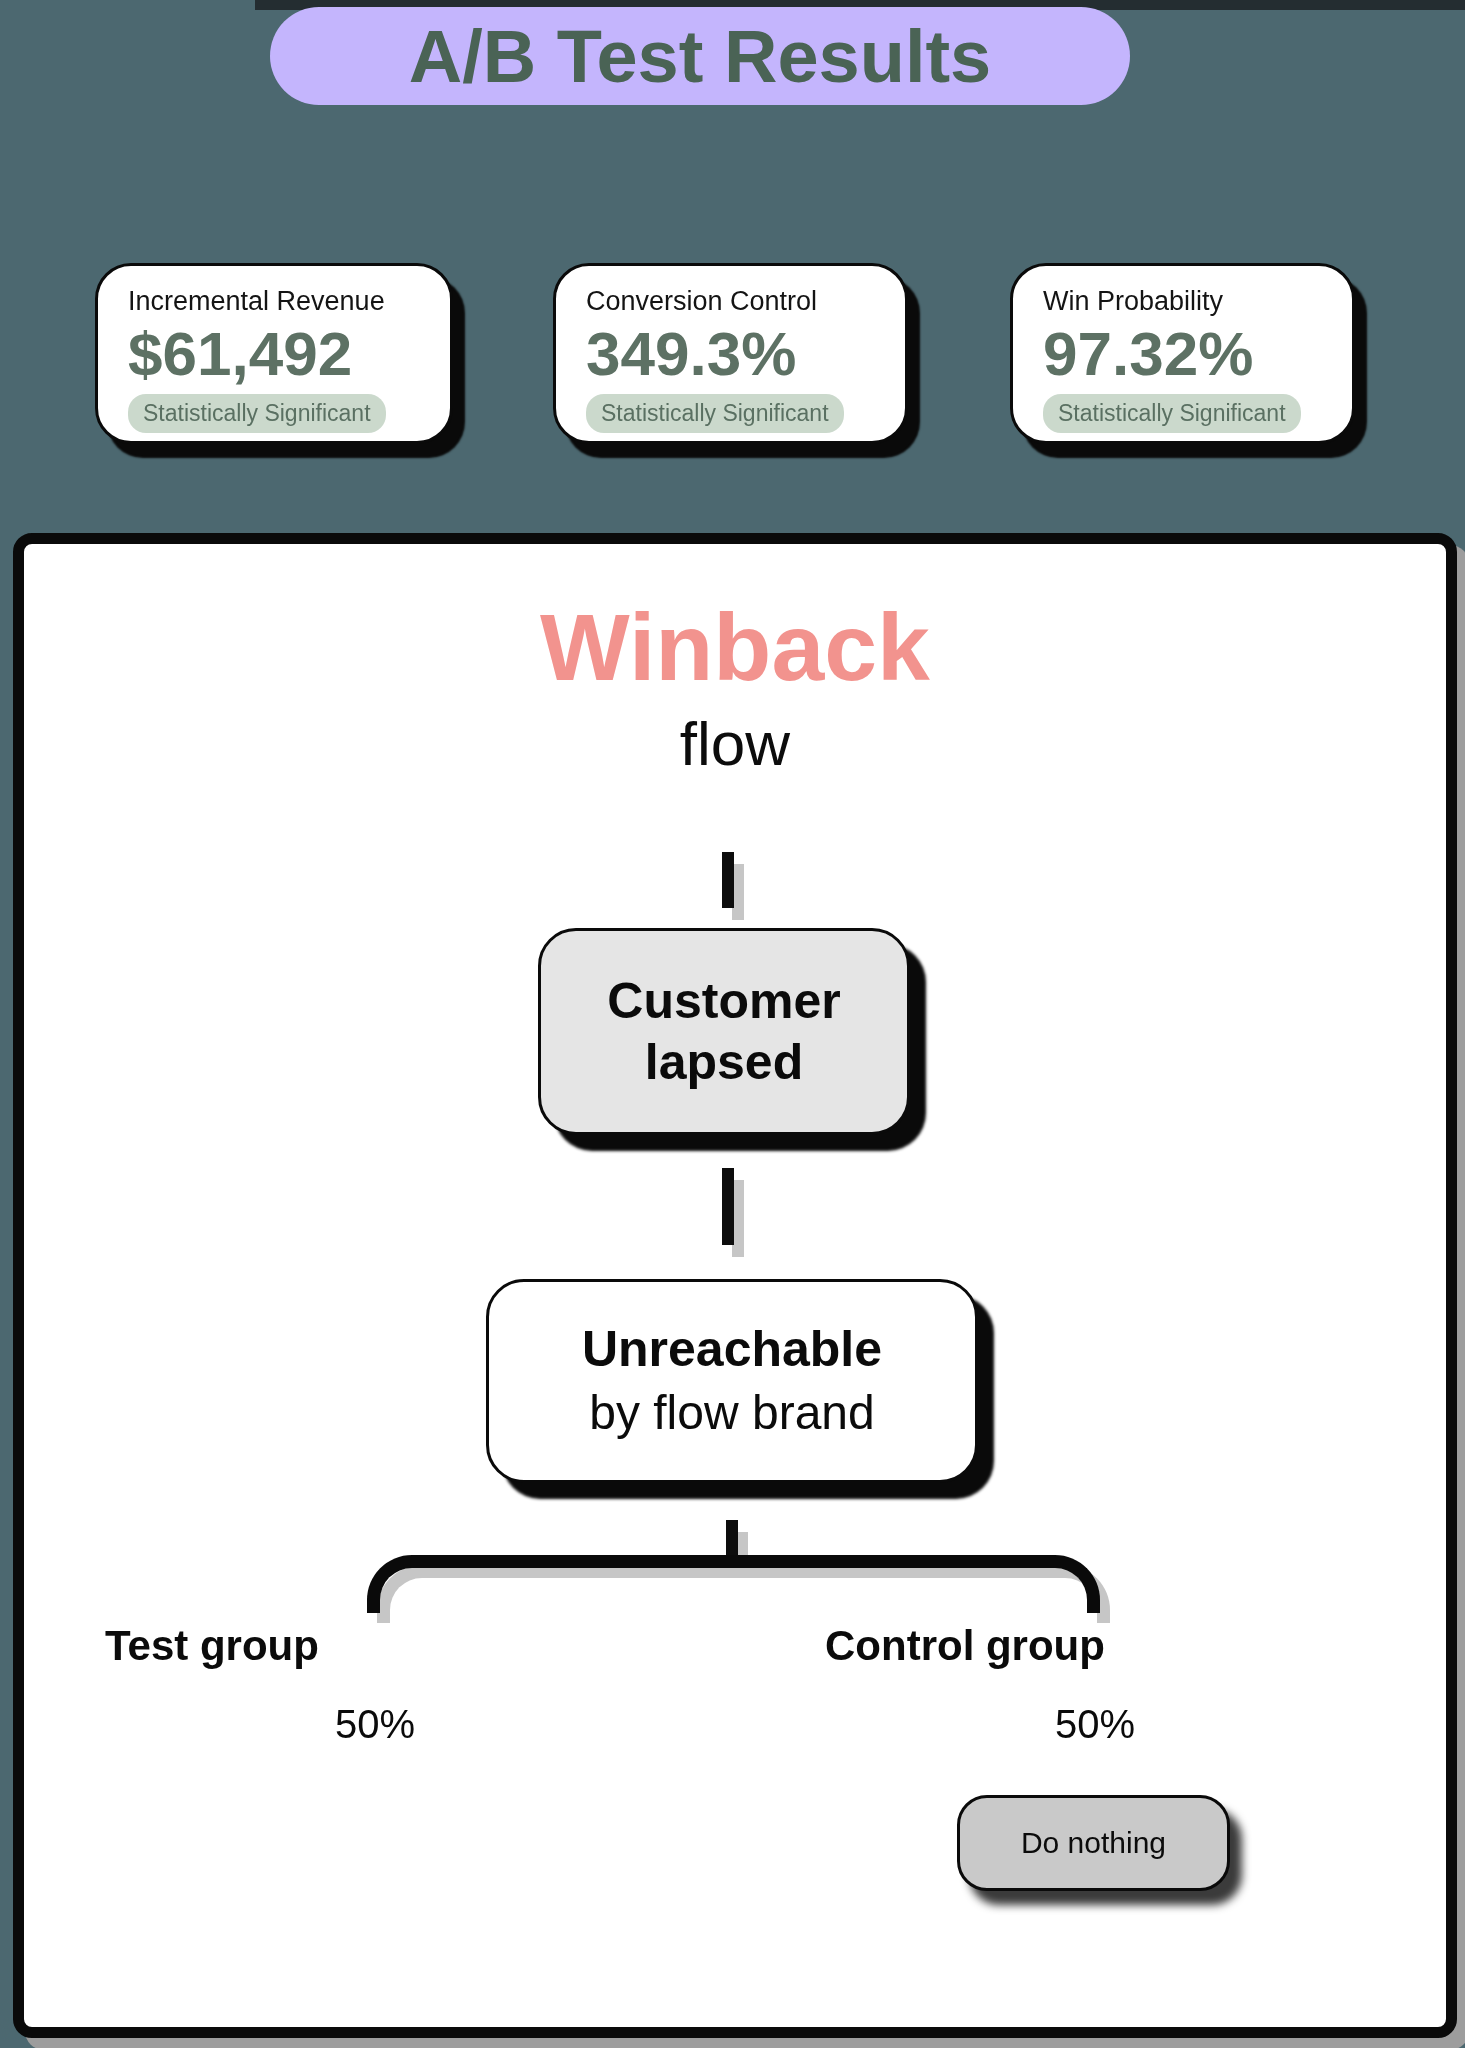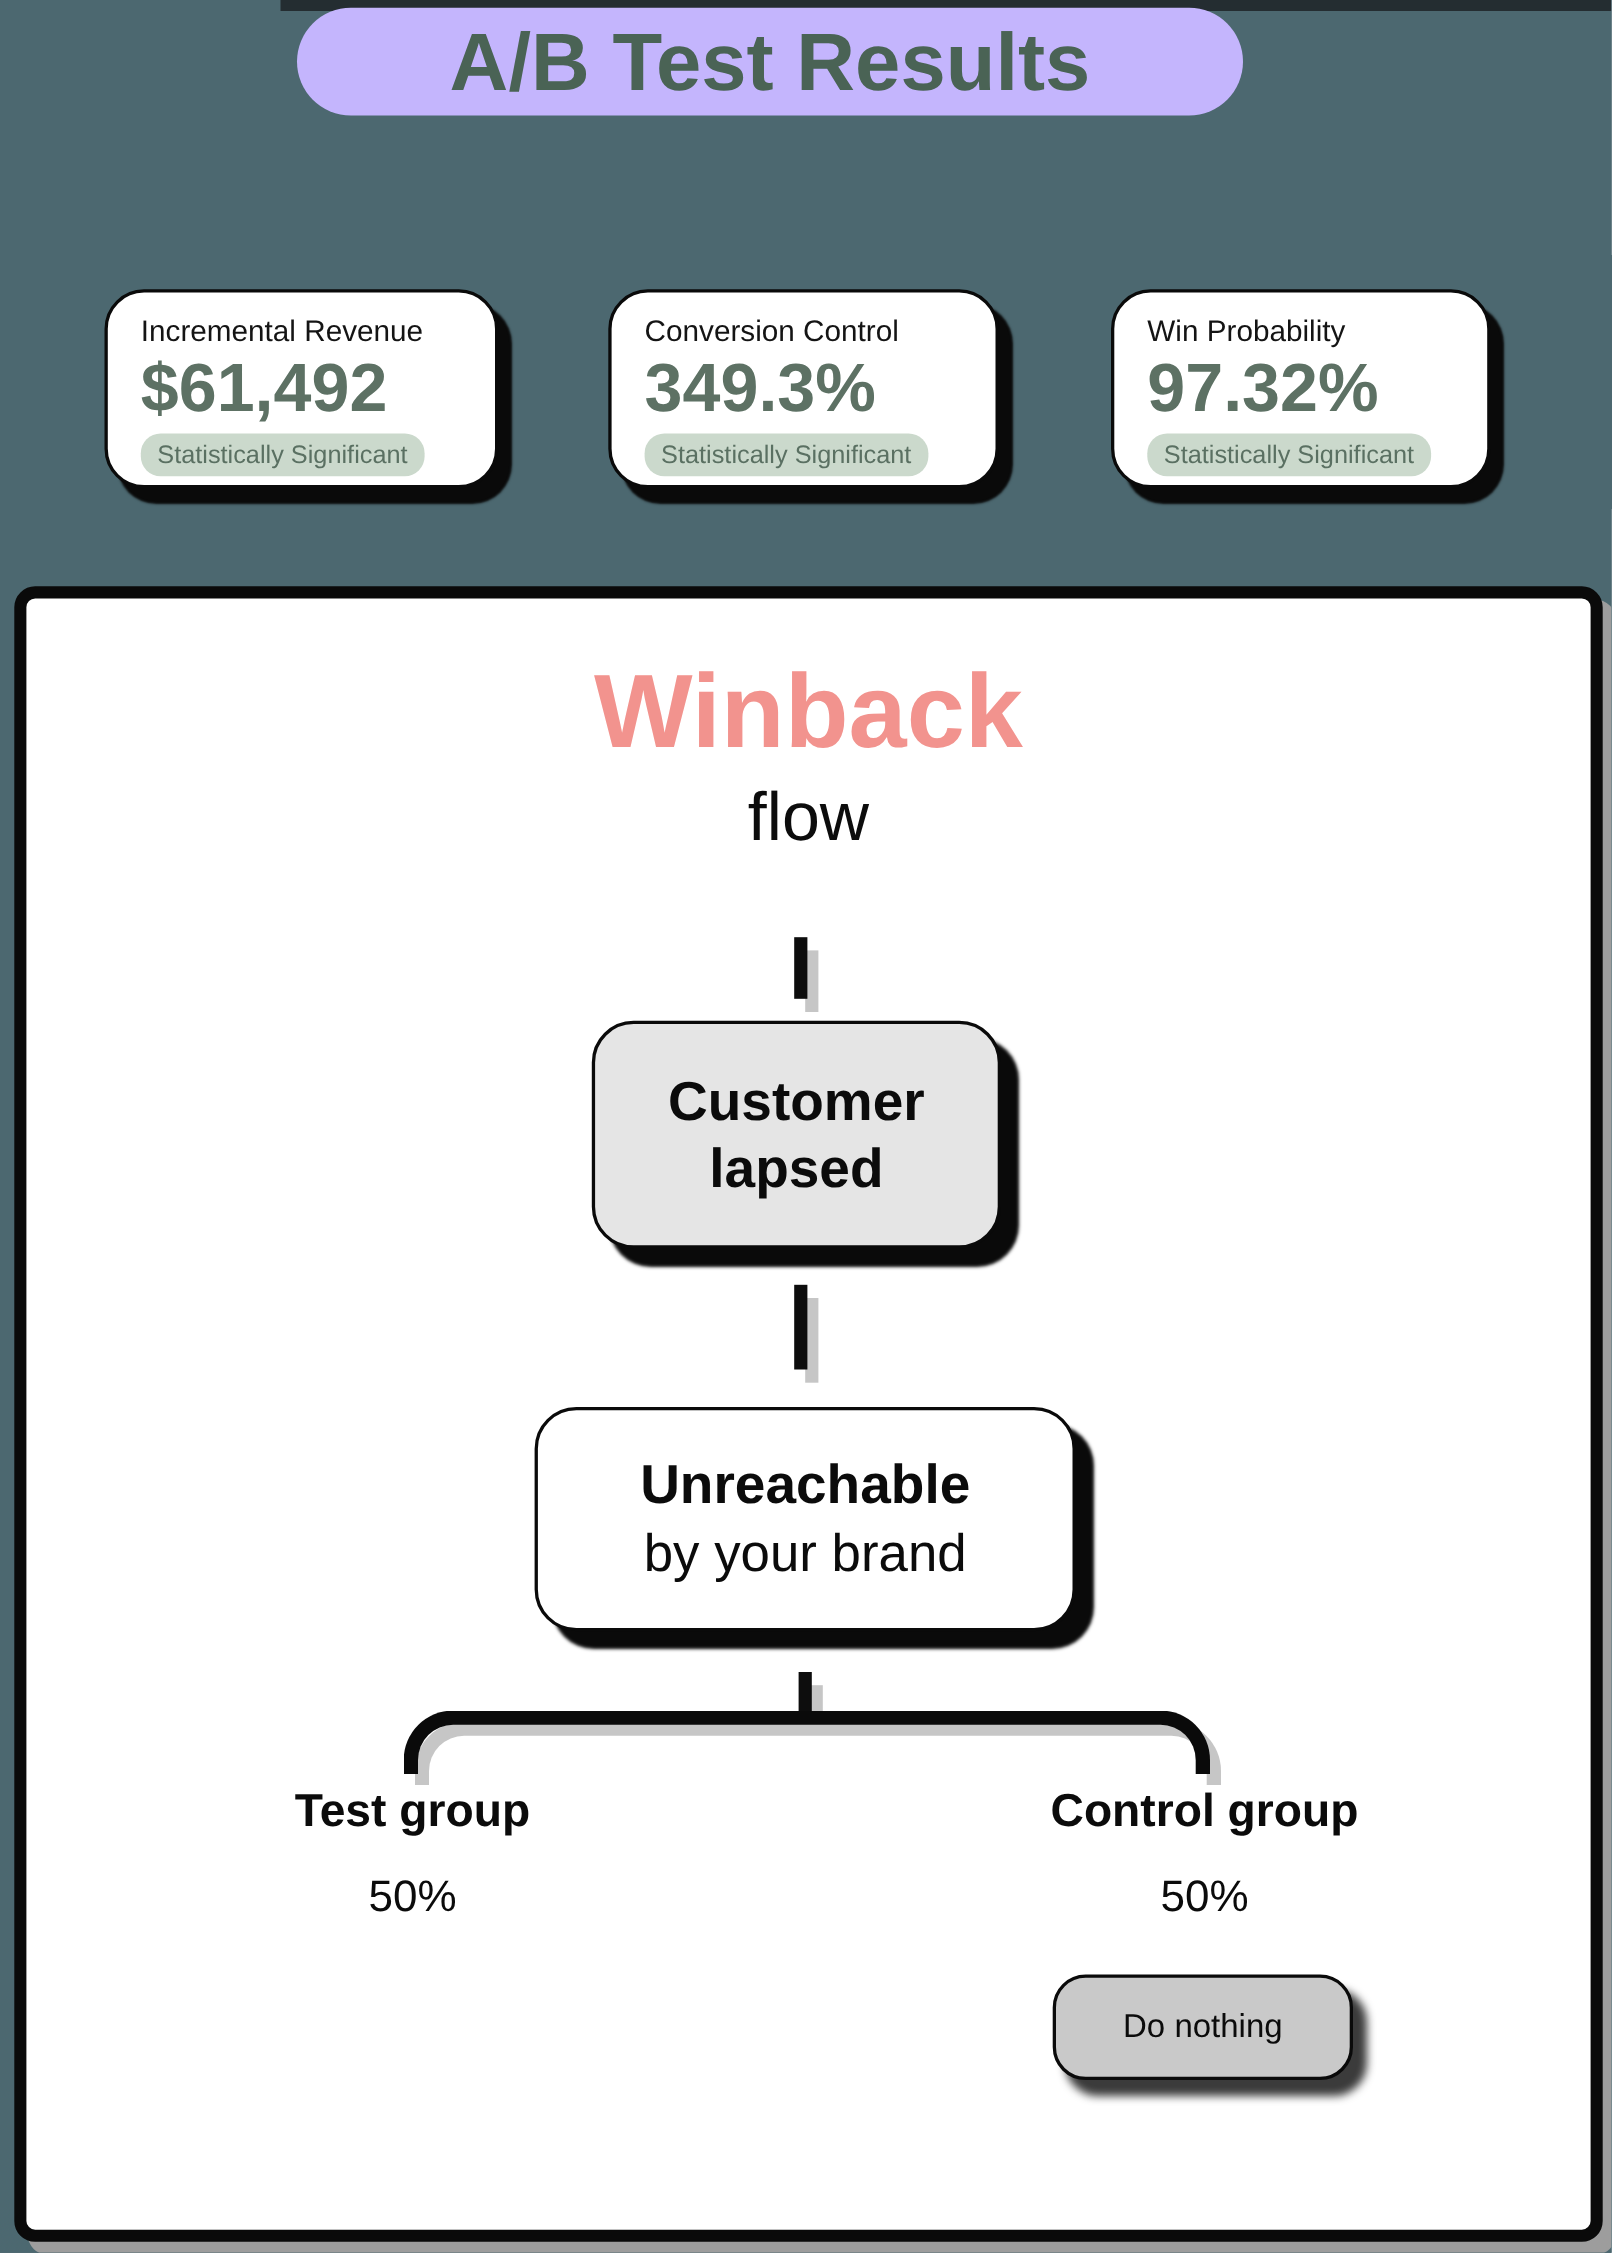--- a/index.html
+++ b/index.html
@@ -70,21 +70,21 @@
 
   
   .bracket,.bracket-echo{
     position:absolute;width:733px;height:58px;box-sizing:border-box;
     border:13px solid #0a0a0a;border-bottom:none;border-radius:45px 45px 0 0;
   }
   .bracket{left:343px;top:1011px;}
   .bracket-echo{left:353px;top:1021px;border-color:#c6c6c6;}
 
   
-  .branch-label{position:absolute;top:1078px;width:540px;text-align:center;
+  .branch-label{position:absolute;top:1078px;width:540px;text-align:left;
     font-size:42px;font-weight:700;color:#0b0b0b;}
   .branch-split{position:absolute;top:1158px;width:540px;text-align:center;
     font-size:40px;font-weight:400;color:#0b0b0b;}
   .left-col{left:81px;} .right-col{left:801px;}
 
   
   .action-send{
     position:absolute;left:74px;top:1221px;width:550px;height:163px;background:#9db3a7;
     border:4px solid #0a0a0a;border-radius:34px;box-sizing:border-box;
     display:flex;align-items:center;justify-content:center;
@@ -137,21 +137,21 @@
 
     <div class="node node-trigger">
       <span class="l1">Customer</span>
       <span class="l2">lapsed</span>
     </div>
 
     <div class="tick t2"></div>
 
     <div class="node node-condition">
       <span class="l1">Unreachable</span>
-      <span class="l2">by your brand</span>
+      <span class="l2">by flow brand</span>
     </div>
 
     <div class="tick t3"></div>
     <div class="bracket-echo"></div>
     <div class="bracket"></div>
 
     <div class="branch-label left-col">Test group</div>
     <div class="branch-split left-col">50%</div>
 
     <div class="branch-label right-col">Control group</div>

